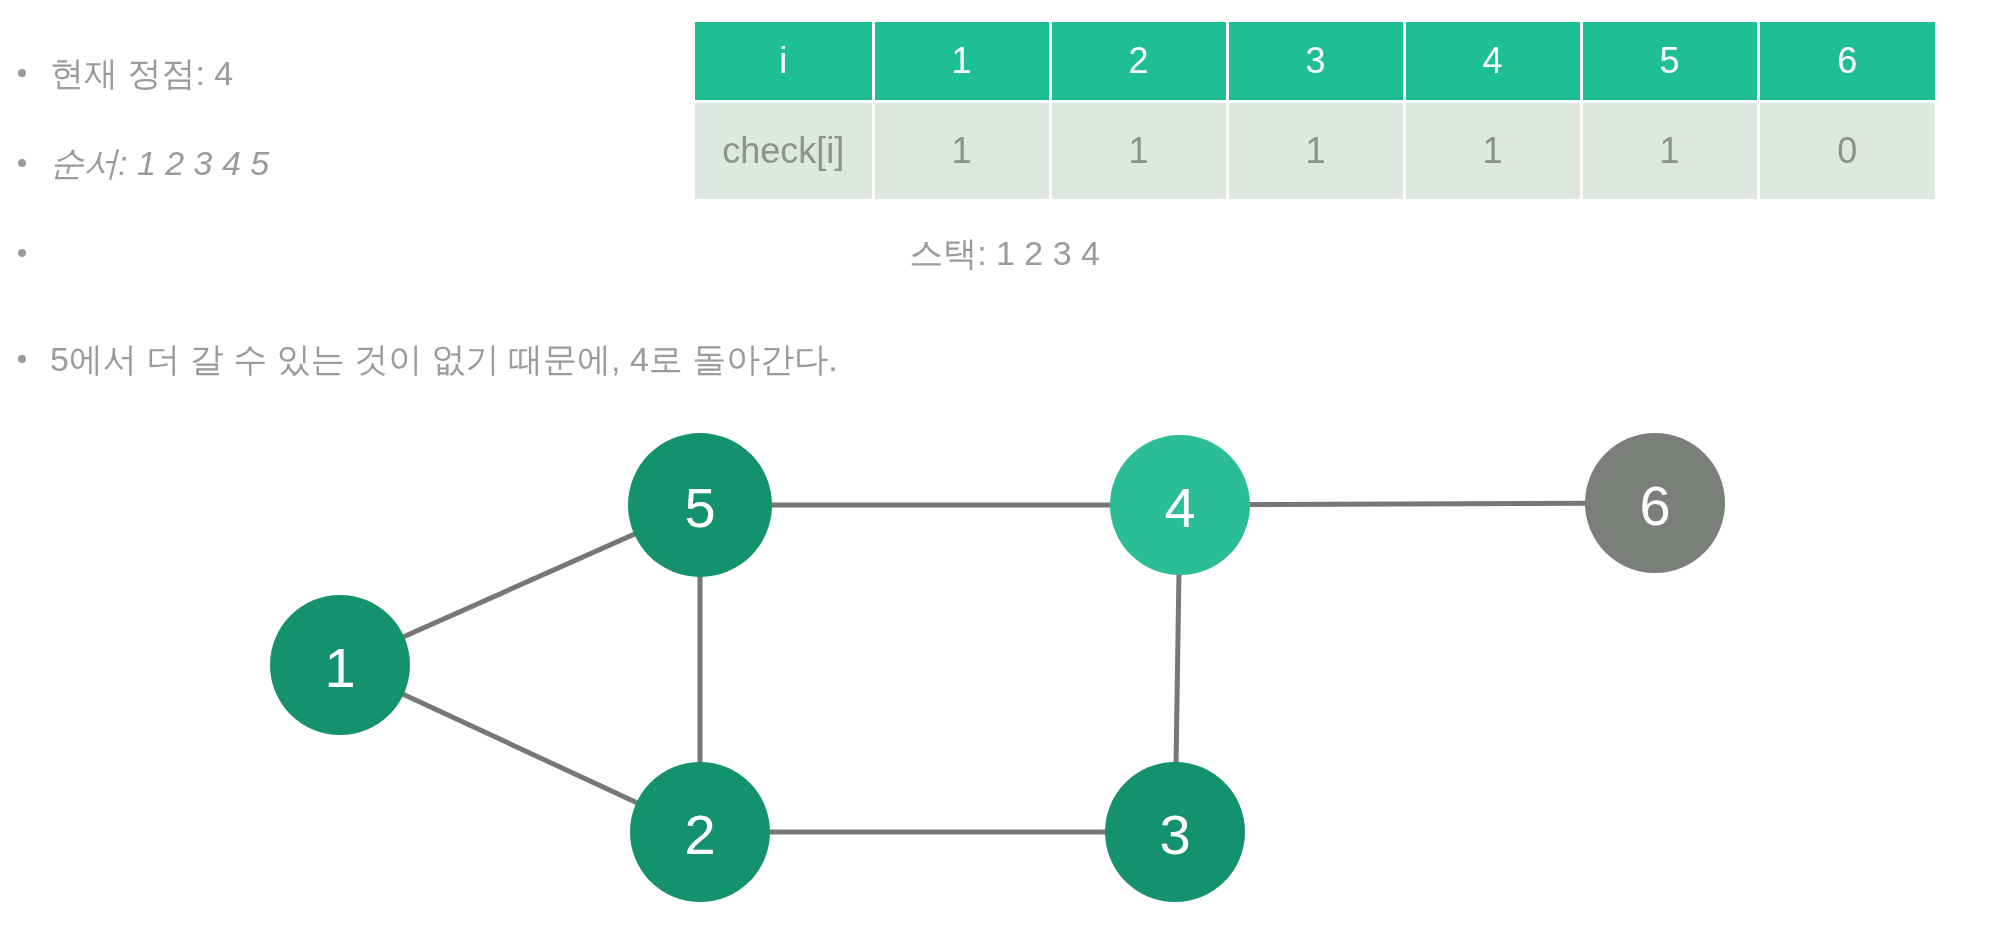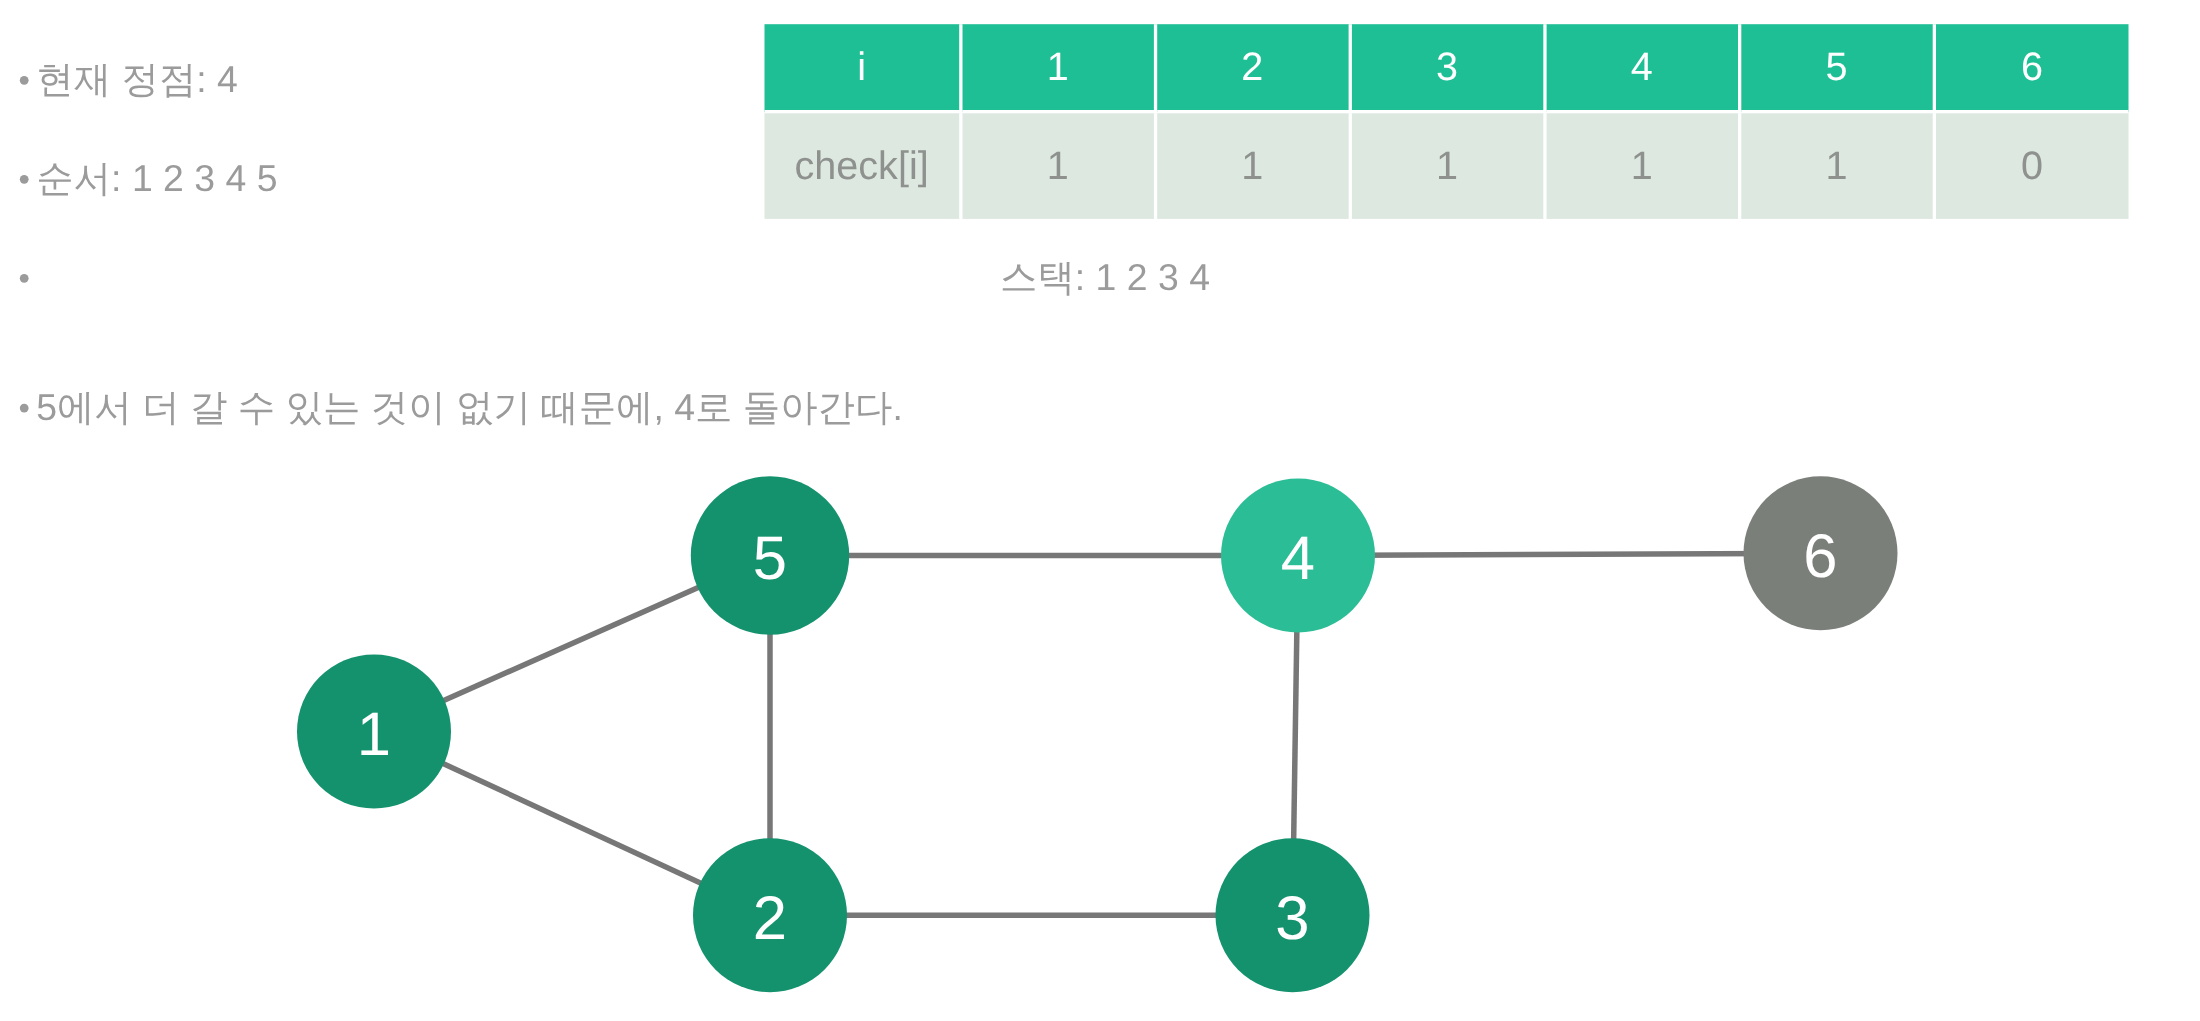--- a/index.html
+++ b/index.html
@@ -21,40 +21,40 @@
     position: absolute;
     left: 0;
     top: 0;
     width: 1100px;
     list-style: none;
     margin: 0;
     padding: 0;
   }
   .bullet-item {
     position: relative;
-    padding-left: 33px;
+    padding-left: 50px;
     color: #9b9b9b;
     font-size: 34px;
     line-height: 1;
     white-space: nowrap;
   }
   .bullet-item .dot {
     position: absolute;
     left: 18px;
     top: 50%;
     width: 8px;
     height: 8px;
     margin-top: -4px;
     border-radius: 50%;
     background: #9b9b9b;
   }
   .bullet-item:nth-child(1) { top: 56px; }
-  .bullet-item:nth-child(2) { top: 112px; }
+  .bullet-item:nth-child(2) { top: 112px; font-style: italic; }
   .bullet-item:nth-child(3) { top: 168px; text-align: right; }
-  .bullet-item:nth-child(4) { top: 252px; }
+  .bullet-item:nth-child(4) { top: 240px; }
 
   
   .check-table {
     position: absolute;
     left: 695px;
     top: 22px;
     border-collapse: collapse;
     table-layout: fixed;
     width: 1240px;
   }

